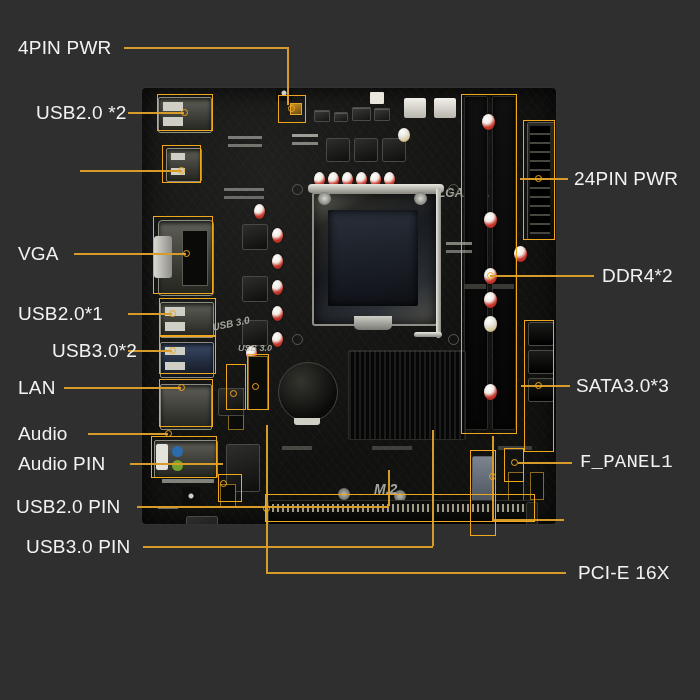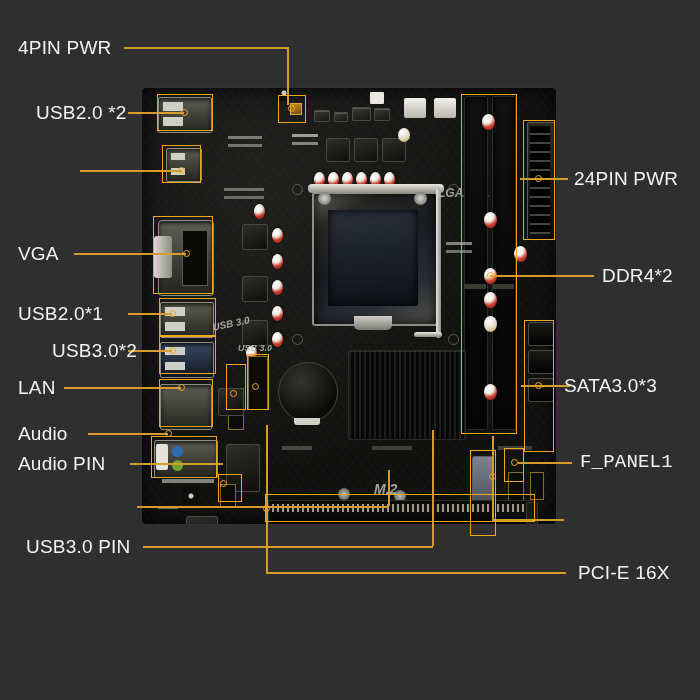--- a/index.html
+++ b/index.html
@@ -311,21 +311,22 @@
   <div class="dot" style="left:263px;top:505px;"></div>
 
   <div class="lbl" style="left:18px;top:47px;">4PIN PWR</div>
   <div class="lbl" style="left:36px;top:112px;">USB2.0 *2</div>
   <div class="lbl" style="left:18px;top:253px;">VGA</div>
   <div class="lbl" style="left:18px;top:313px;">USB2.0*1</div>
   <div class="lbl" style="left:18px;top:350px;margin-left:34px;">USB3.0*2</div>
   <div class="lbl" style="left:18px;top:387px;">LAN</div>
   <div class="lbl" style="left:18px;top:433px;">Audio</div>
   <div class="lbl" style="left:18px;top:463px;">Audio PIN</div>
+  <div class="lbl" style="left:16px;top:506px;">USB2.0  PIN</div>
   <div class="lbl" style="left:26px;top:546px;">USB3.0  PIN</div>
 
   <div class="lbl r" style="left:574px;top:178px;">24PIN PWR</div>
   <div class="lbl r" style="left:602px;top:275px;">DDR4*2</div>
-  <div class="lbl r" style="left:564px;top:385px;">SATA3.0*3</div>
+  <div class="lbl r" style="left:576px;top:385px;">SATA3.0*3</div>
   <div class="lbl r" style="left:580px;top:462px;font-family:Liberation Mono, monospace;">F_PANEL1</div>
   <div class="lbl r" style="left:578px;top:572px;">PCI-E 16X</div>
 
 </div>
 
 </body></html>

